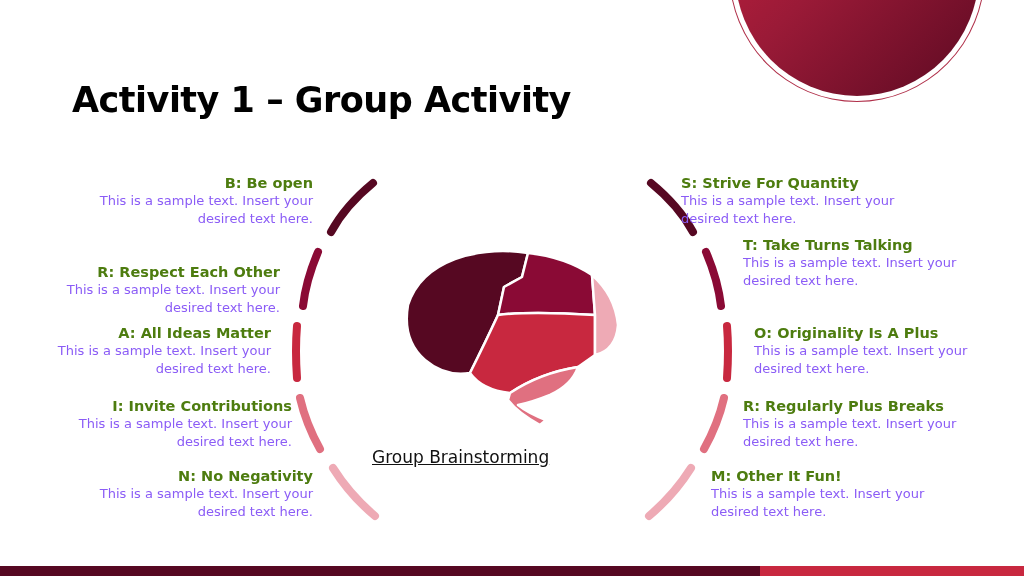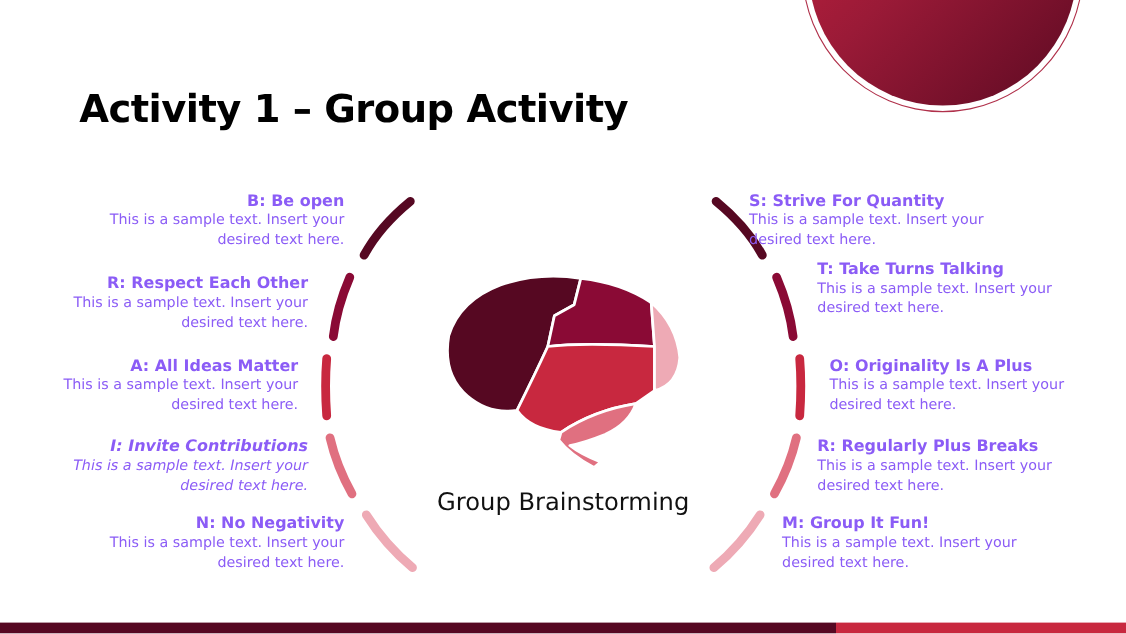--- a/index.html
+++ b/index.html
@@ -6,23 +6,23 @@
   body { width:1024px; height:576px; position:relative; overflow:hidden; background:#ffffff; font-family:"DejaVu Sans","Liberation Sans",sans-serif; color:#1a1a1a; }
   .title { position:absolute; left:52px; top:80px; font-size:35px; font-weight:bold; color:#000; letter-spacing:-0.5px; white-space:nowrap;margin-left:20px; }
   .circle-ring { position:absolute; left:729px; top:-158px; width:256px; height:260px; border-radius:50%; border:1.5px solid #b0304a; box-sizing:border-box; }
   .circle { position:absolute; left:735px; top:-152px; width:244px; height:248px; border-radius:50%; background:linear-gradient(135deg,#c8223f 0%,#9a1a37 45%,#5c0a22 100%); }
   .bar-dark { position:absolute; left:0; top:566px; width:760px; height:10px; background:#560822; }
   .bar-red { position:absolute; left:760px; top:566px; width:264px; height:10px; background:#c8283f; }
   .arcs { position:absolute; left:0; top:0; width:1024px; height:576px; }
   .item { position:absolute; width:280px; }
   .item.left { text-align:right; }
   .item.right { text-align:left; }
-  .item .h { font-size:14.5px; font-weight:bold; color:#8b5cf6; line-height:18px; white-space:nowrap; }
+  .item .h { font-size:14.5px; font-weight:bold; color:#4d7c0f; line-height:18px; white-space:nowrap; }
   .item .d { font-size:13px; color:#8b5cf6; line-height:18px; }
-  .center-label { position:absolute; left:372px; top:442px; width:280px; text-align:center; font-size:22px; line-height:31px; color:#111; }
+  .center-label { position:absolute; left:372px; top:442px; width:280px; font-size:17px; line-height:31px; color:#111;text-decoration:underline; }
   .brain { position:absolute; left:400px; top:245px; }
 </style>
 </head>
 <body>
 
 <div class="circle-ring"></div>
 <div class="circle"></div>
 
 <div class="title">Activity 1 – Group Activity</div>
 
@@ -55,31 +55,31 @@
 
 <div class="center-label">
   <div>Group Brainstorming</div>
 </div>
 
 <div class="item left" style="left:33px; top:174px;">
   <div class="h">B: Be open</div>
   <div class="d">This is a sample text. Insert your</div>
   <div class="d">desired text here.</div>
 </div>
-<div class="item left" style="left:0px; top:249px;">
+<div class="item left" style="left:0px; top:263px;">
   <div class="h">R: Respect Each Other</div>
   <div class="d">This is a sample text. Insert your</div>
   <div class="d">desired text here.</div>
 </div>
 <div class="item left" style="left:-9px; top:324px;">
   <div class="h">A: All Ideas Matter</div>
   <div class="d">This is a sample text. Insert your</div>
   <div class="d">desired text here.</div>
 </div>
-<div class="item left" style="left:0px; top:397px;font-style:italic;">
+<div class="item left" style="left:12px; top:397px;">
   <div class="h">I: Invite Contributions</div>
   <div class="d">This is a sample text. Insert your</div>
   <div class="d">desired text here.</div>
 </div>
 <div class="item left" style="left:33px; top:467px;">
   <div class="h">N: No Negativity</div>
   <div class="d">This is a sample text. Insert your</div>
   <div class="d">desired text here.</div>
 </div>
 
@@ -97,19 +97,19 @@
   <div class="h">O: Originality Is A Plus</div>
   <div class="d">This is a sample text. Insert your</div>
   <div class="d">desired text here.</div>
 </div>
 <div class="item right" style="left:743px; top:397px;">
   <div class="h">R: Regularly Plus Breaks</div>
   <div class="d">This is a sample text. Insert your</div>
   <div class="d">desired text here.</div>
 </div>
 <div class="item right" style="left:711px; top:467px;">
-  <div class="h">M: Group It Fun!</div>
+  <div class="h">M: Other It Fun!</div>
   <div class="d">This is a sample text. Insert your</div>
   <div class="d">desired text here.</div>
 </div>
 
 <div class="bar-dark"></div>
 <div class="bar-red"></div>
 
 </body></html>

